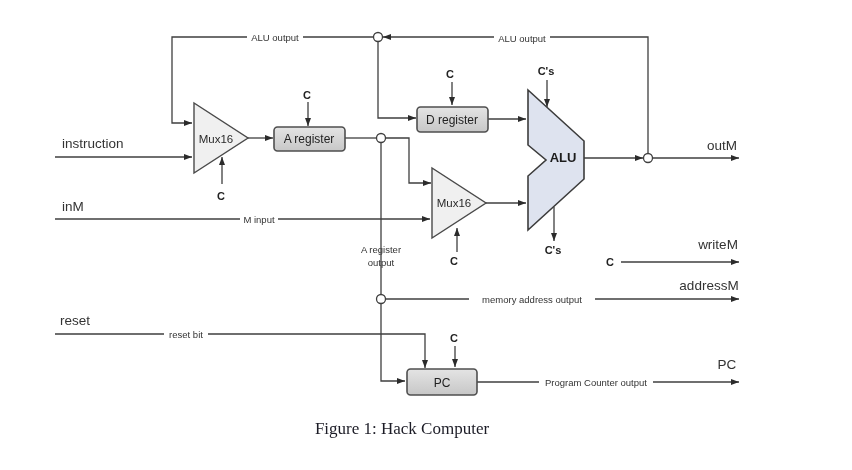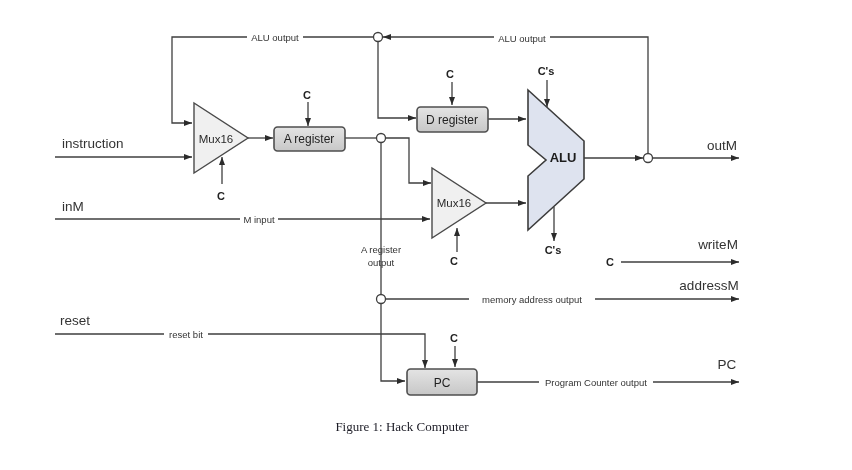--- a/index.html
+++ b/index.html
@@ -14,21 +14,21 @@
   .lblbg{fill:#ffffff;}
   text{fill:#333333;}
   .io-label{font-size:13.5px;fill:#333333;}
   .wire-label{font-size:9.5px;fill:#333333;}
   .c-label{font-size:11px;font-weight:600;fill:#222222;}
   .comp-label{font-size:11.5px;fill:#2a2a2a;}
   .box-label{font-size:12px;fill:#222222;}
   .alu-label{font-size:13px;font-weight:bold;fill:#1c1c1c;}
   .mid{text-anchor:middle;}
   .caption{position:absolute;left:402px;top:419px;transform:translateX(-50%);
-           font-family:"Liberation Serif","DejaVu Serif",serif;font-size:13px;
+           font-family:"Liberation Serif","DejaVu Serif",serif;font-size:17px;
            color:#1c1c26;white-space:nowrap;}
 </style>
 </head>
 <body>
 
 <div class="stage">
 <svg width="852" height="470" viewBox="0 0 852 470">
   <defs>
     <marker id="arr" markerWidth="8" markerHeight="6" refX="8" refY="3" orient="auto" markerUnits="userSpaceOnUse">
       <path d="M0,0 L8,3 L0,6 Z" fill="#2b2b2b"></path>

